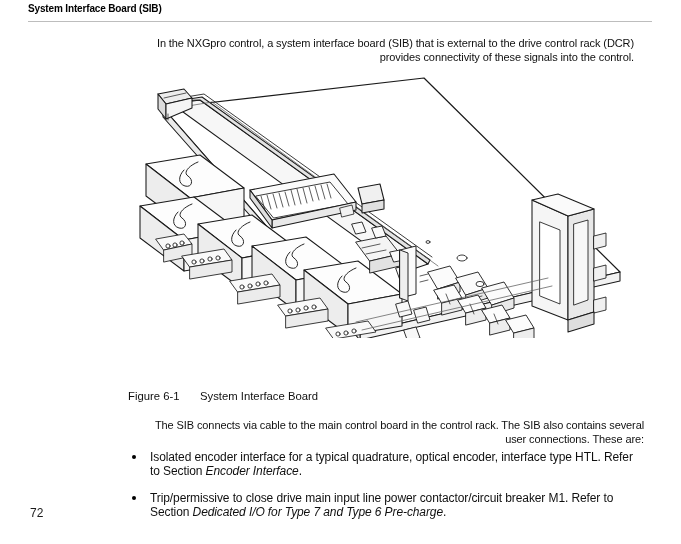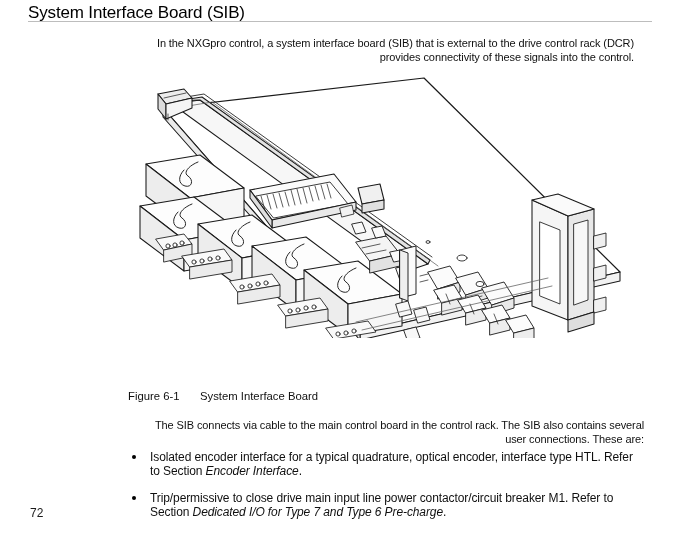--- a/index.html
+++ b/index.html
@@ -21,22 +21,22 @@
     position: absolute;
     left: 0;
     top: 0;
     width: 681px;
     height: 24px;
   }
   .header-title {
     position: absolute;
     left: 28px;
     top: 3px;
-    font-size: 17px;
-    font-weight: normal;
+    font-size: 10px;
+    font-weight: bold;
     letter-spacing: -0.15px;
     white-space: nowrap;
   }
   .header-rule {
     position: absolute;
     left: 28px;
     top: 21px;
     width: 624px;
     height: 1px;
     background: #bdbdbd;

